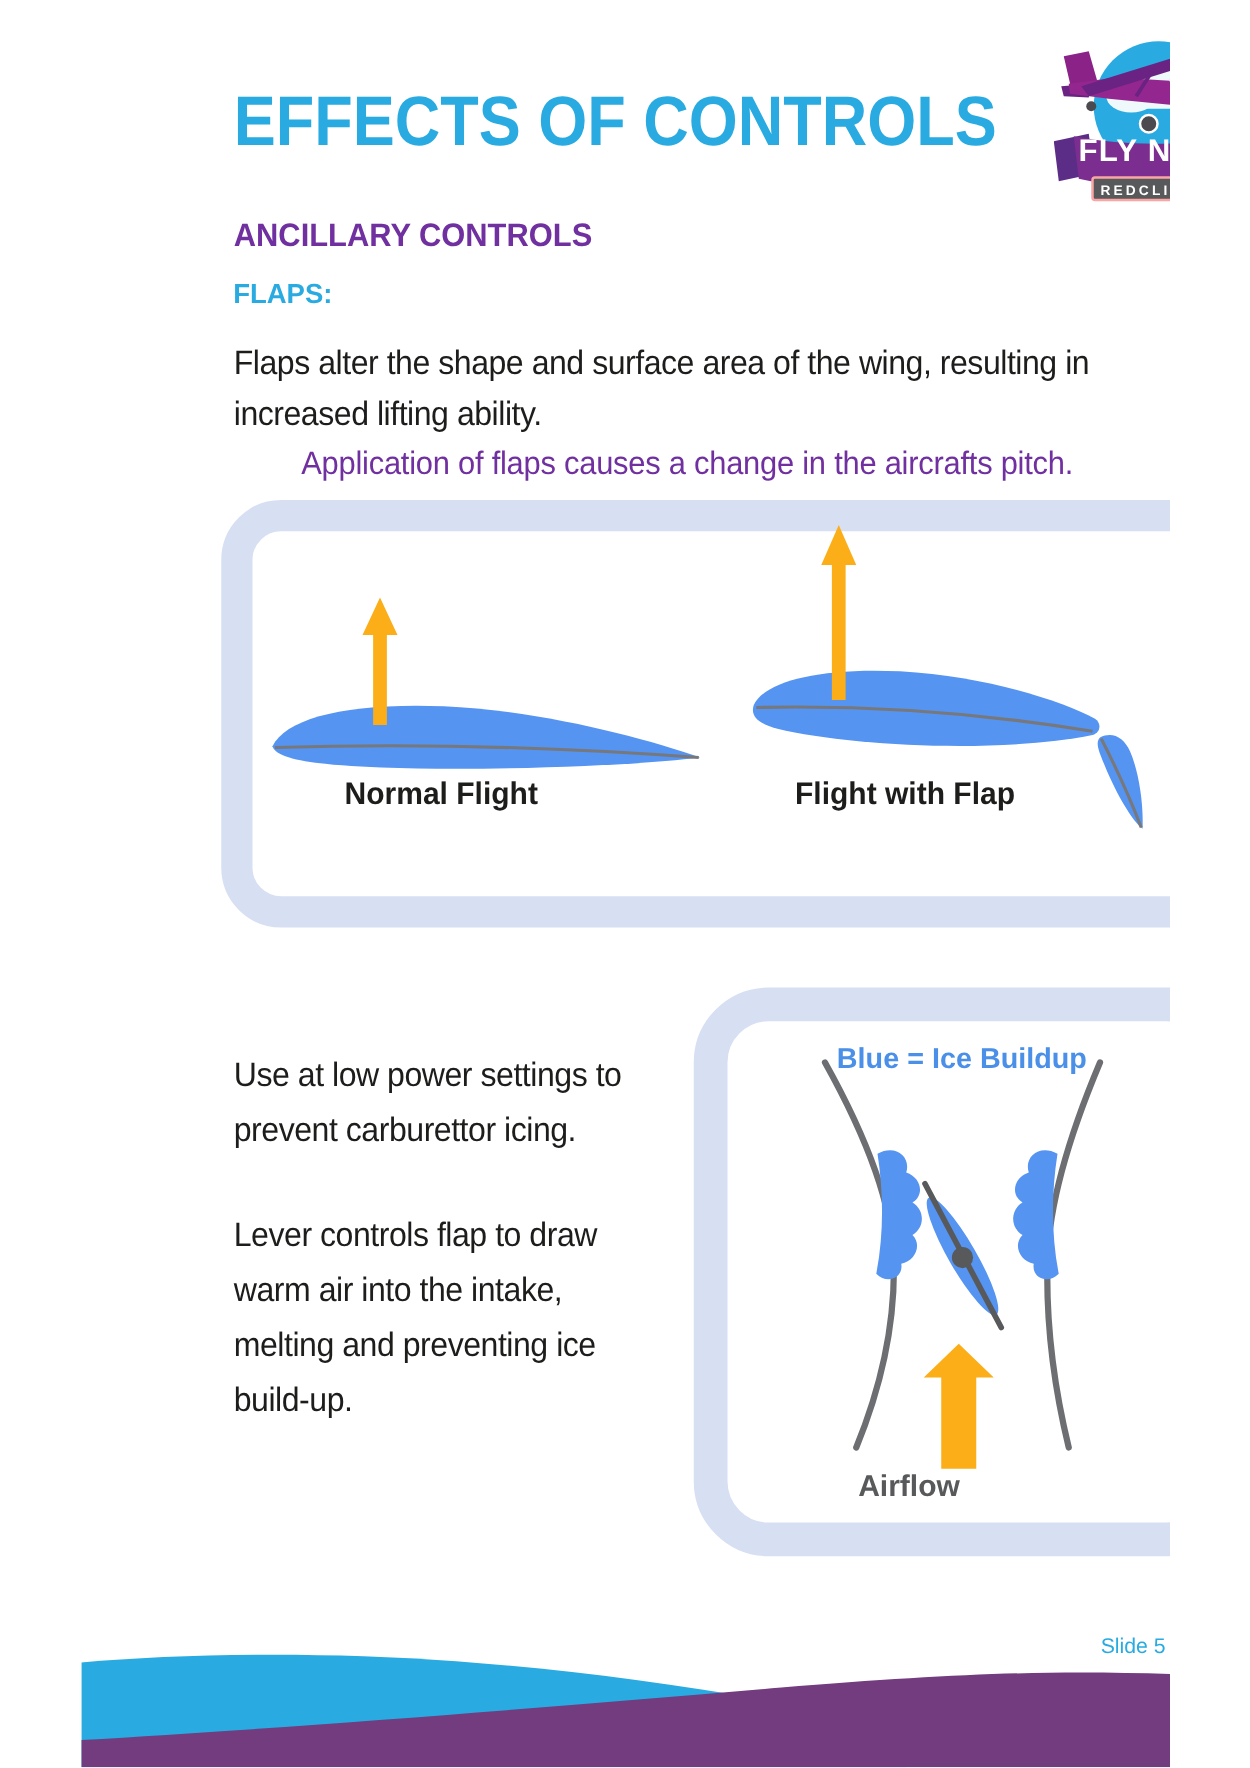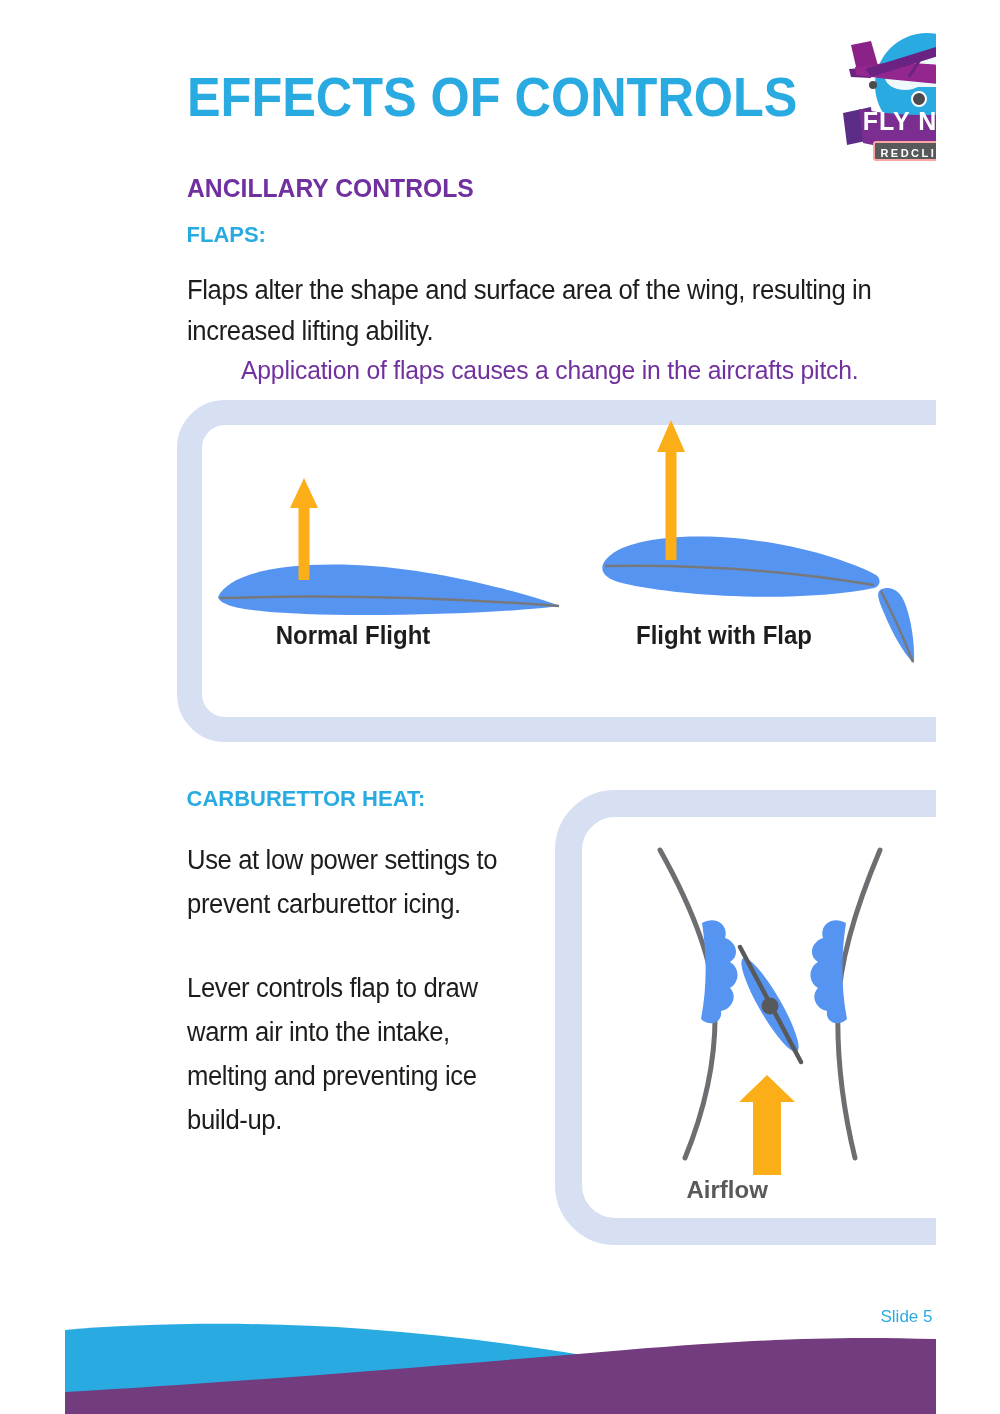--- a/index.html
+++ b/index.html
@@ -131,29 +131,29 @@
     <path d="M5,33 Q140,30 274,52" fill="none" stroke="#77787b" stroke-width="2.5"></path>
     <path d="M281,58 Q300,95 313,129" fill="none" stroke="#77787b" stroke-width="2.5"></path>
   </svg>
   <svg class="abs" style="left:589px;top:420px;" width="34" height="140" viewBox="0 0 34 140">
     <polygon points="17,0 31,32 22.5,32 22.5,140 11.5,140 11.5,32 3,32" fill="#fbae17"></polygon>
   </svg>
 
   <div class="abs diagram-label label-normal">Normal Flight</div>
   <div class="abs diagram-label label-flap">Flight with Flap</div>
 
-  <div class="abs h-cyan h-carb">CARBURETTOR HEAT:</div>
   <div class="abs body-text carb-p1 preline condense">Use at low power settings to
 prevent carburettor icing.</div>
   <div class="abs body-text carb-p2 preline condense">Lever controls flap to draw
 warm air into the intake,
 melting and preventing ice
 build-up.</div>
 
   <div class="abs panel panel-carb"></div>
+  <div class="abs legend-blue">Blue = Ice Buildup</div>
 
   <svg class="abs" style="left:518px;top:845px;" width="382" height="340" viewBox="0 0 382 340">
 
     <path d="M77,5 Q130,100 132,162 Q134,235 102,313" fill="none" stroke="#6d6e71" stroke-width="5" stroke-linecap="round"></path>
     <path d="M297,5 Q257,100 255,162 Q253,235 272,313" fill="none" stroke="#6d6e71" stroke-width="5" stroke-linecap="round"></path>
 
     <path d="M119,78 C133,70 146,80 142,93 C154,97 157,111 147,117 C157,123 157,137 147,143 C155,151 149,164 138,166 C140,177 127,183 118,174 C124,143 124,110 119,78 Z" fill="#5694f2"></path>
     <path d="M263,78 C249,70 236,80 240,93 C228,97 225,111 235,117 C225,123 225,137 235,143 C227,151 233,164 244,166 C242,177 255,183 264,174 C258,143 258,110 263,78 Z" fill="#5694f2"></path>
 
     <ellipse cx="187" cy="160" rx="11" ry="54" transform="rotate(-30 187 160)" fill="#5694f2"></ellipse>

